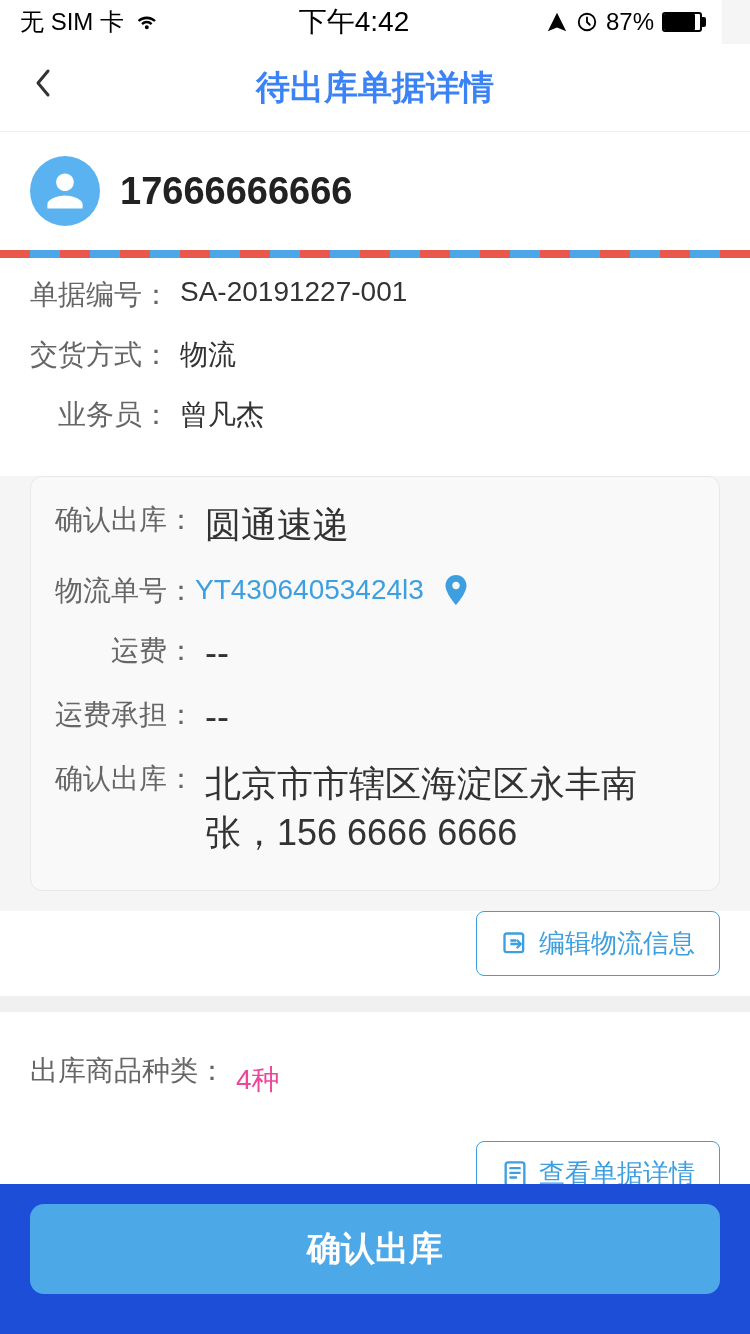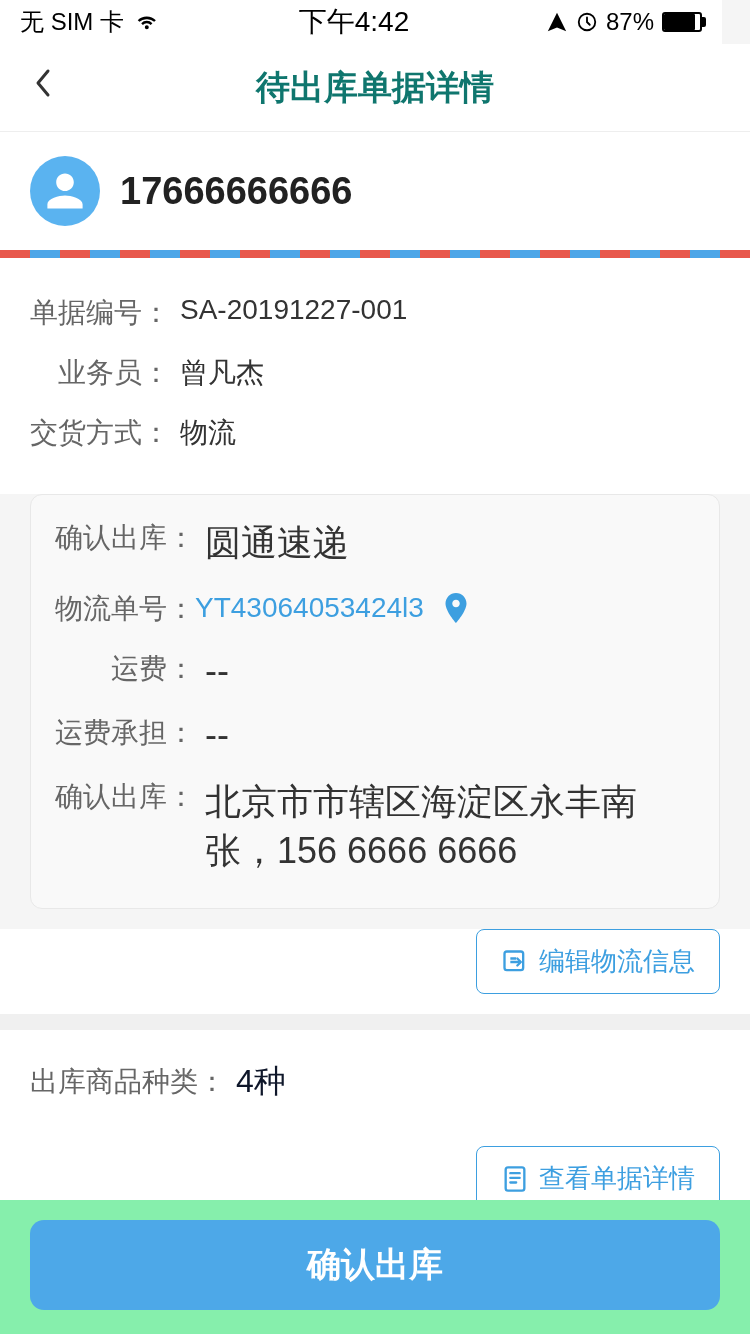--- a/index.html
+++ b/index.html
@@ -80,21 +80,21 @@
     .nav-back {
       position: absolute;
       left: 30px;
       font-size: 36px;
       color: #333;
       cursor: pointer;
     }
     .nav-title {
       font-size: 34px;
       font-weight: 600;
-      color: #0f766e;
+      color: #3b82f6;
     }
 
     
     .customer-header {
       background: #fff;
       padding: 24px 30px;
       display: flex;
       align-items: center;
       gap: 20px;
       border-bottom: none;
@@ -126,21 +126,21 @@
       background: repeating-linear-gradient(
         90deg,
         #e8584c 0px, #e8584c 30px,
         #4da6e8 30px, #4da6e8 60px
       );
     }
 
     
     .info-section {
       background: #fff;
-      padding: 36px 30px 20px 30px;
+      padding: 18px 30px 20px 30px;
     }
     .info-row {
       display: flex;
       align-items: flex-start;
       margin-bottom: 22px;
     }
     .info-label {
       color: #666;
       font-size: 28px;
       min-width: 140px;
@@ -232,23 +232,24 @@
       align-items: center;
       margin-bottom: 22px;
     }
     .goods-label {
       color: #666;
       font-size: 28px;
       min-width: 170px;
       flex-shrink: 0;
     }
     .goods-value {
-      color: #0f172a;
-      font-size: 32px;
+      color: #ec4899;
+      font-size: 28px;
       margin-left: 10px;
+      margin-top: 19px;
     }
 
     
     .view-btn-row {
       display: flex;
       justify-content: flex-end;
       padding: 0 30px 30px 30px;
       background: #fff;
     }
     .view-btn {
@@ -263,22 +264,22 @@
       background: #fff;
       cursor: pointer;
     }
 
     
     .confirm-btn-wrapper {
       position: fixed;
       bottom: 0;
       left: 0;
       width: 750px;
-      background: #86efac;
-      padding: 20px 30px 24px 30px;
+      background: #1d4ed8;
+      padding: 20px 30px 40px 30px;
     }
     .confirm-btn {
       width: 100%;
       height: 90px;
       background: #4da8e8;
       border: none;
       border-radius: 14px;
       color: #fff;
       font-size: 34px;
       font-weight: 600;
@@ -339,26 +340,26 @@
   </div>
 
   <div class="dashed-divider"></div>
 
   <div class="info-section">
     <div class="info-row">
       <span class="info-label">单据编号：</span>
       <span class="info-value">SA-20191227-001</span>
     </div>
     <div class="info-row">
+      <span class="info-label">交货方式：</span>
+      <span class="info-value">物流</span>
+    </div>
+    <div class="info-row">
       <span class="info-label">业务员：</span>
       <span class="info-value">曾凡杰</span>
-    </div>
-    <div class="info-row">
-      <span class="info-label">交货方式：</span>
-      <span class="info-value">物流</span>
     </div>
   </div>
 
   <div class="logistics-card">
     <div class="logistics-row">
       <span class="logistics-label">确认出库：</span>
       <span class="logistics-value">圆通速递</span>
     </div>
     <div class="logistics-row">
       <span class="logistics-label">物流单号：</span>

